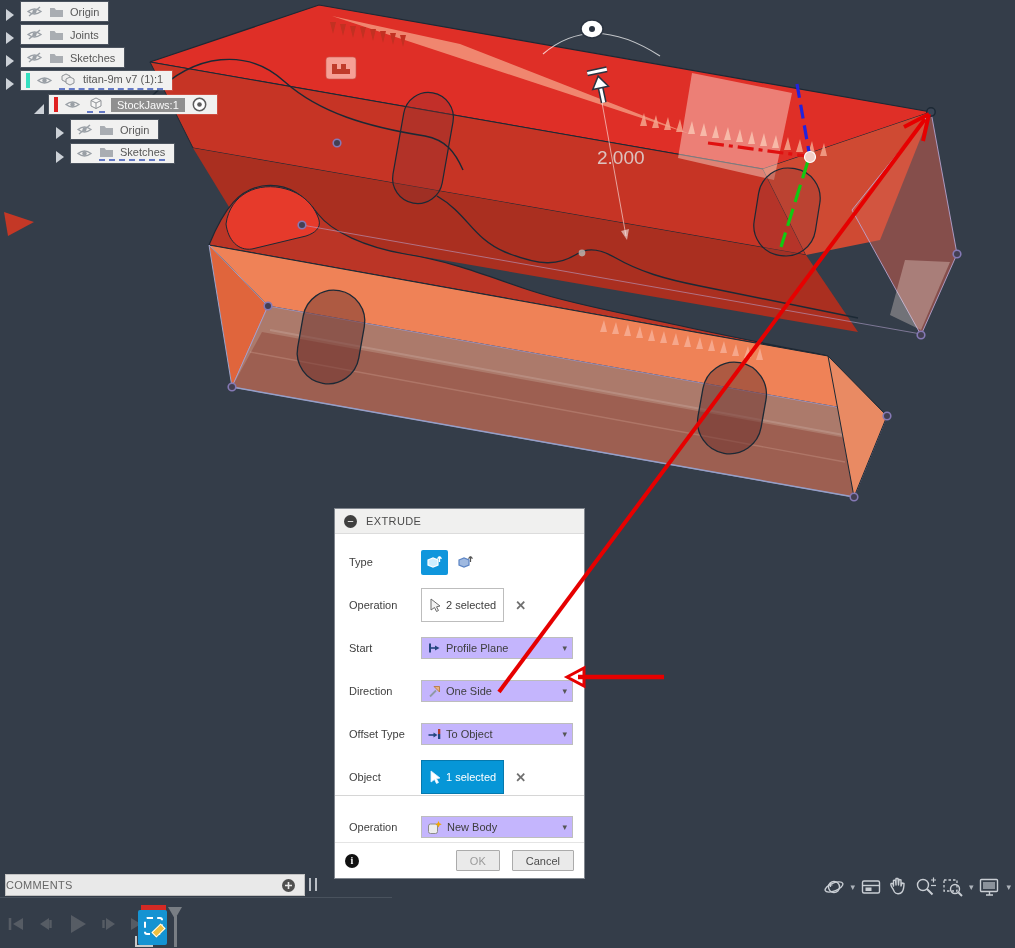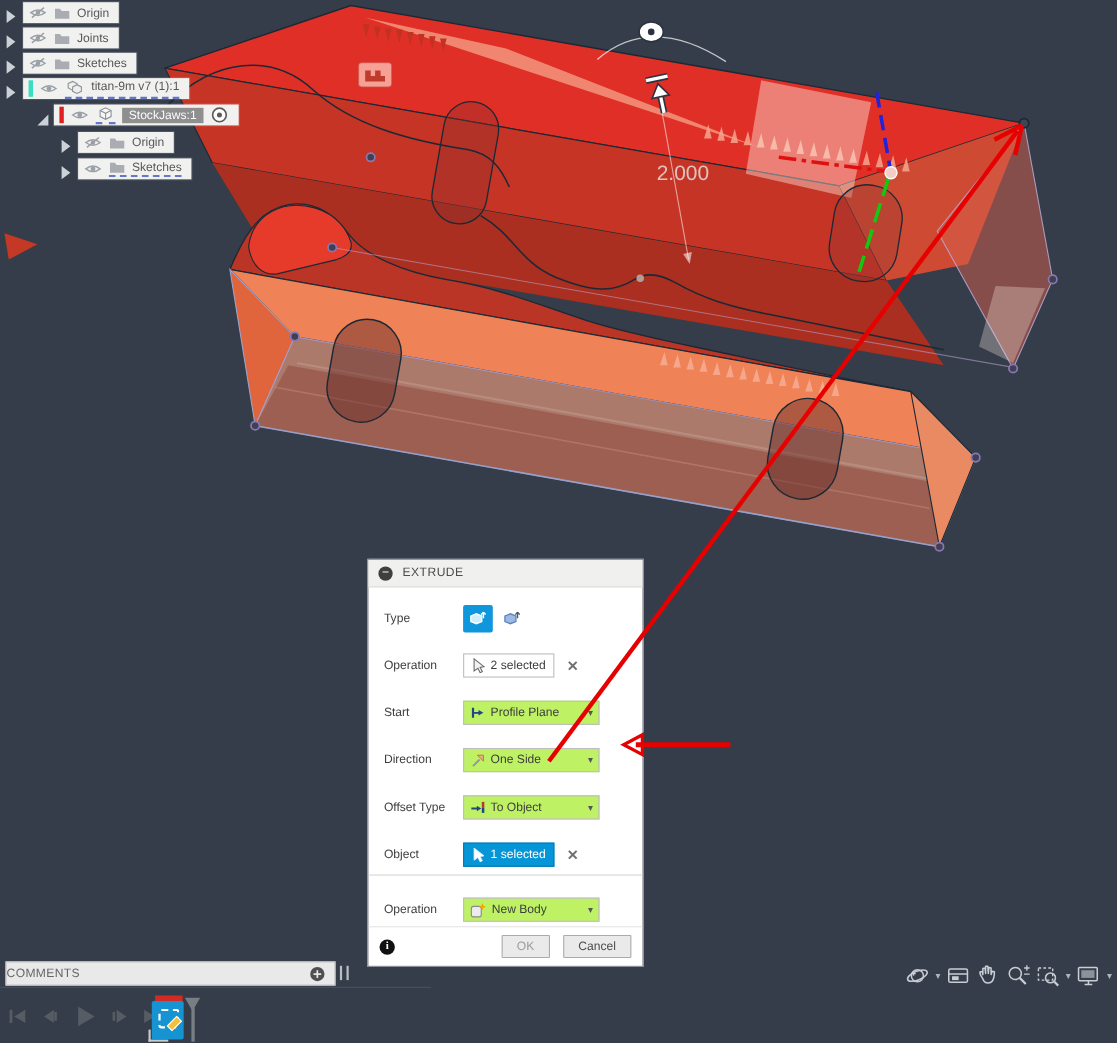--- a/index.html
+++ b/index.html
@@ -27,24 +27,24 @@
   
   .dlg{position:absolute;left:334px;top:508px;width:251px;background:#fff;
        border:1px solid #80868e;z-index:20;font-size:11px;color:#3d3d3d;box-sizing:border-box}
   .dlg-h{height:24px;background:#f0f0ef;display:flex;align-items:center;
          padding:0 9px;gap:9px;border-bottom:1px solid #dcdcdc}
   .coll{width:13px;height:13px;border-radius:50%;background:#3f3f3f;color:#fff;
         display:flex;align-items:center;justify-content:center;font-size:11px;line-height:1;flex:none}
   .dlg-title{color:#4c4c4c;letter-spacing:.4px}
   .drow{display:flex;align-items:center;height:30px;padding:13px 10px 0 14px}
   .dlabel{width:72px;flex:none;color:#404040}
-  .dd{display:flex;align-items:center;width:124px;height:22px;border:1px solid #bdbdbd;
-      background:#bef264;padding:0 5px;gap:5px;box-sizing:border-box;cursor:default}
+  .dd{display:flex;align-items:center;width:152px;height:22px;border:1px solid #bdbdbd;
+      background:#c4b5fd;padding:0 5px;gap:5px;box-sizing:border-box;cursor:default}
   .dd .caret{margin-left:auto;color:#555;font-size:9px}
-  .selbtn{display:flex;align-items:center;gap:5px;height:22px;padding:0 7px;
+  .selbtn{display:flex;align-items:center;gap:5px;height:34px;padding:0 7px;
       border:1px solid #bdbdbd;background:#fff;box-sizing:border-box;white-space:nowrap}
   .selbtn.blue{background:#0696d7;border-color:#0579ae;color:#fff}
   .x-ico{color:#707070;font-weight:bold;margin-left:11px;font-size:13px;cursor:pointer}
   .inp{width:131px;height:22px;border:1px solid #bdbdbd;padding:0 6px;font:inherit;
        color:#333;box-sizing:border-box;background:#fff}
   .ddiv{border-top:1px solid #d6d6d6;margin:3px 0}
   .dfoot{display:flex;align-items:center;height:35px;padding:0 10px;gap:12px;border-top:1px solid #e4e4e4}
   .info{width:14px;height:14px;border-radius:50%;background:#111;color:#fff;font-weight:bold;
         font-size:10px;display:flex;align-items:center;justify-content:center;font-family:"Liberation Serif",serif}
   .okbtn,.cxbtn{height:21px;border:1px solid #ababab;background:#eaeaea;padding:0 13px;

